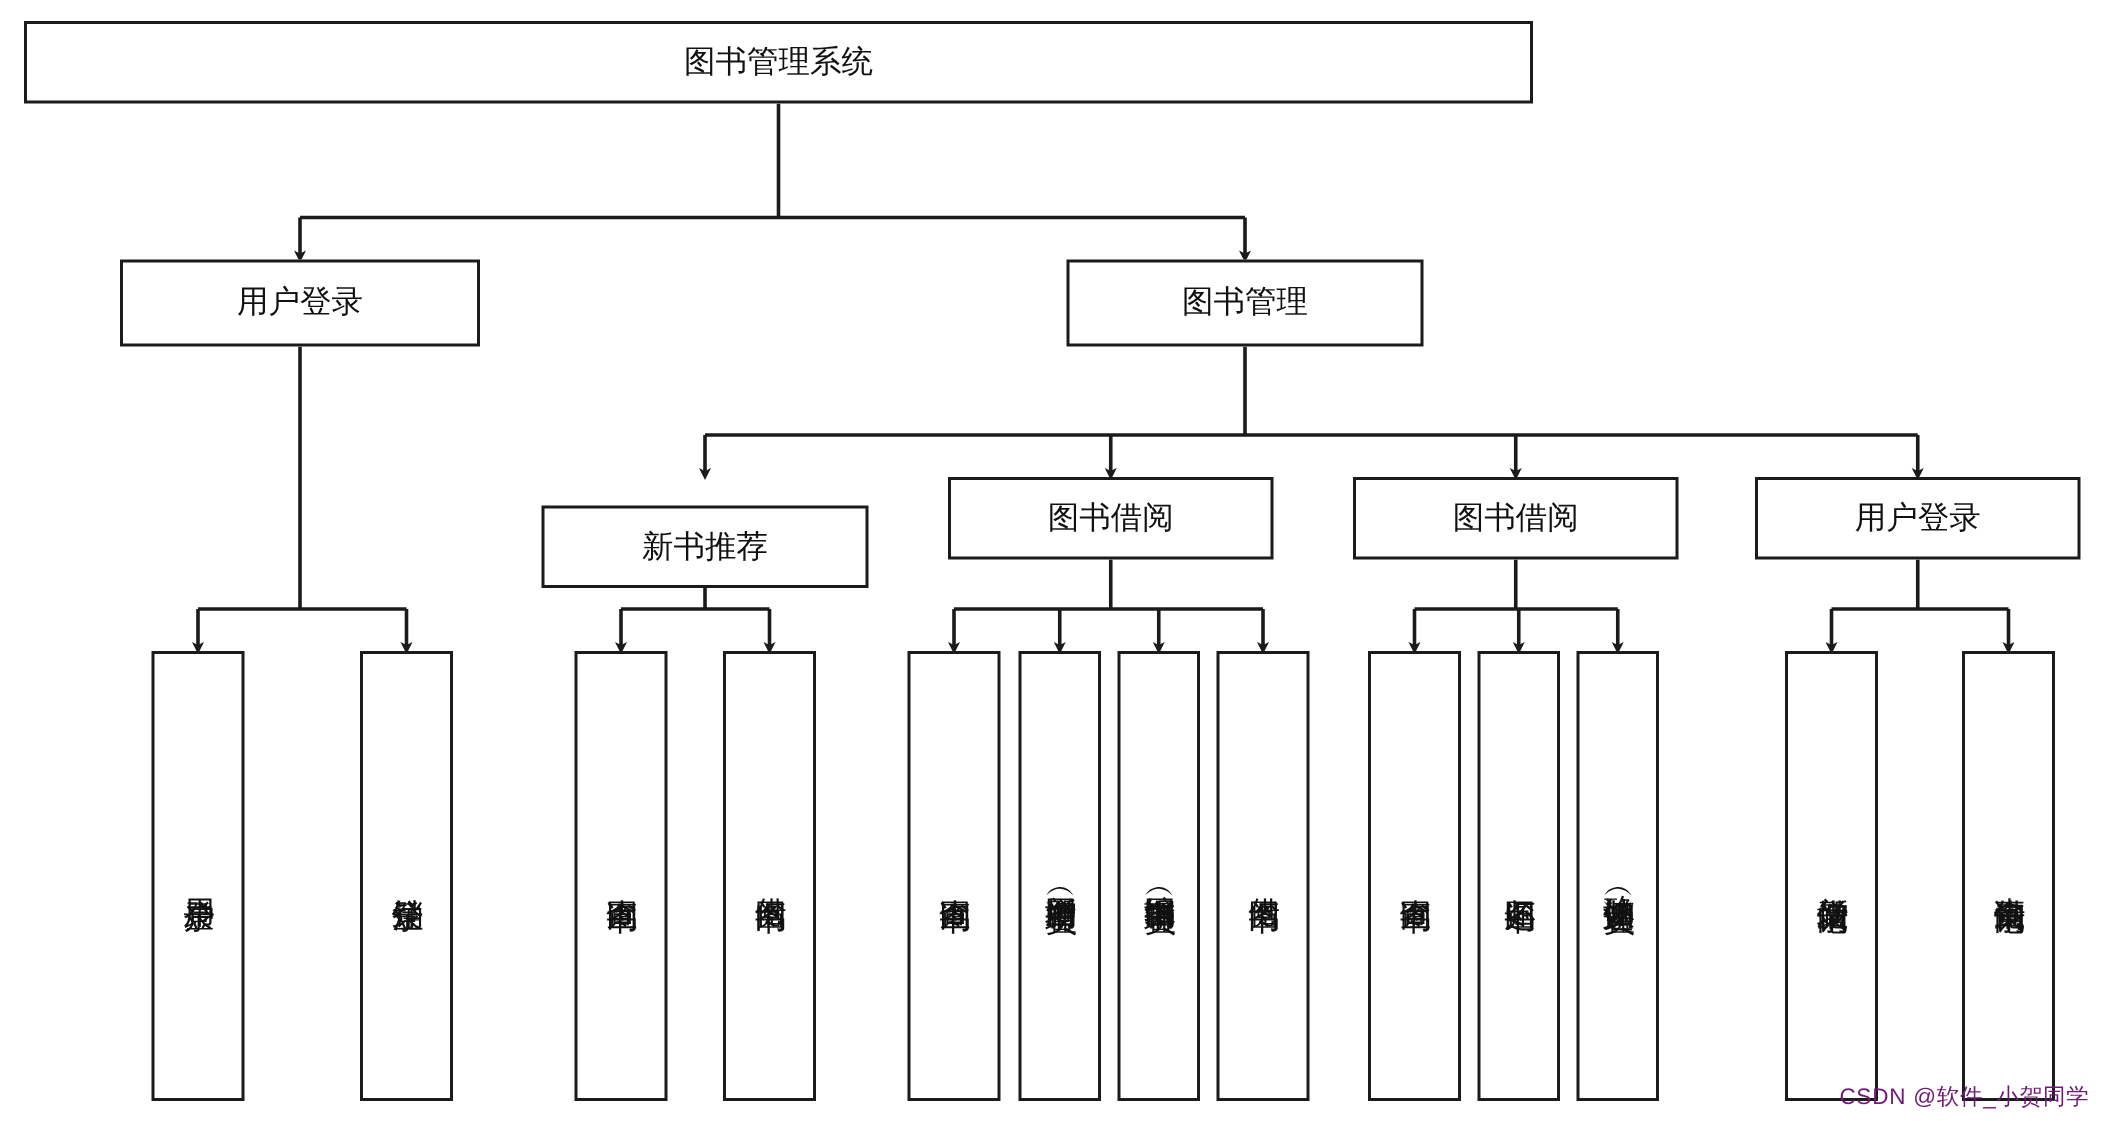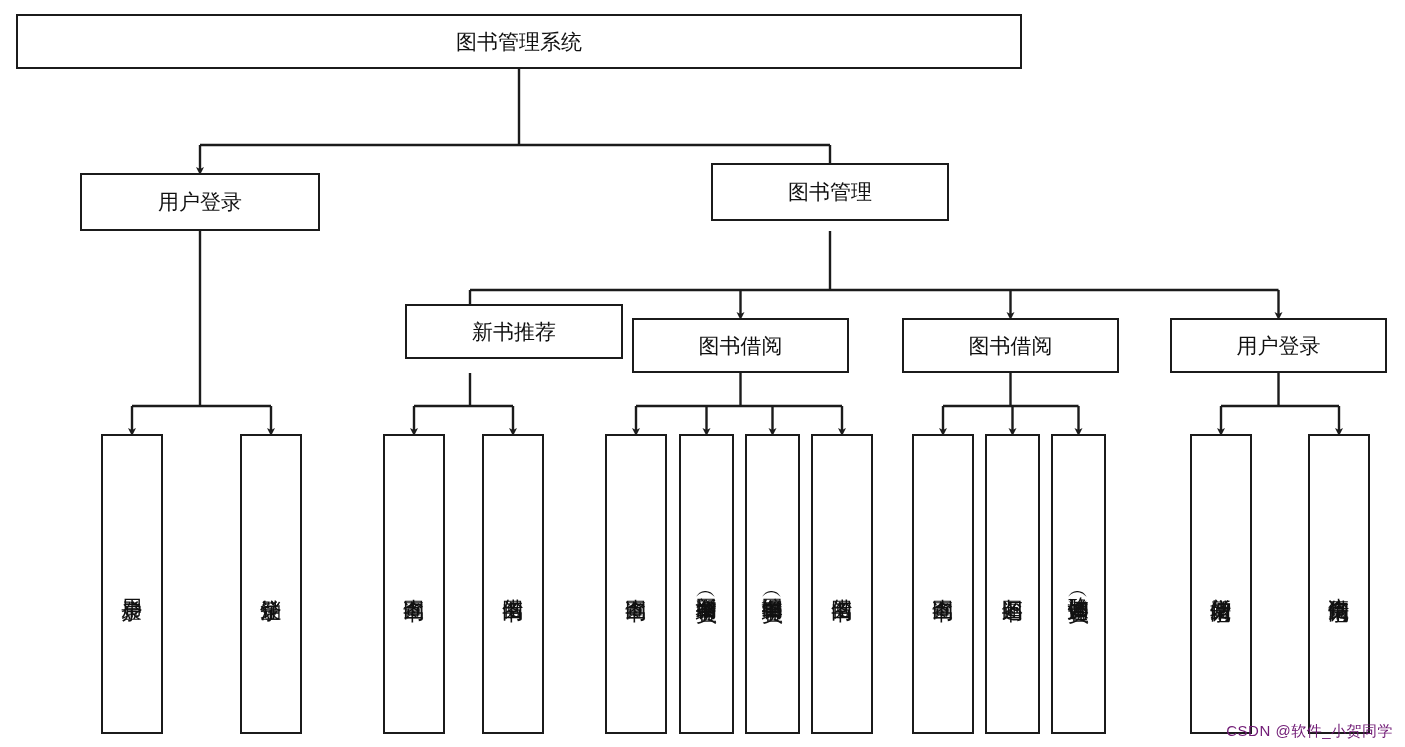--- a/index.html
+++ b/index.html
@@ -111,24 +111,24 @@
       </g>
   </svg>
 
   <div id="node-layer">
       <div class="node" style="left: 16px; top: 14px; width: 1006px; height: 55px;">
         <span class="node-label">图书管理系统</span>
       </div>
       <div class="node" style="left: 80px; top: 173px; width: 240px; height: 58px;">
         <span class="node-label">用户登录</span>
       </div>
-      <div class="node" style="left: 711px; top: 163px; width: 238px; height: 58px;">
+      <div class="node" style="left: 711px; top: 173px; width: 238px; height: 58px;">
         <span class="node-label">图书管理</span>
       </div>
-      <div class="node" style="left: 361px; top: 304px; width: 218px; height: 55px; margin-left: 44px;">
+      <div class="node" style="left: 361px; top: 337px; width: 218px; height: 55px;">
         <span class="node-label">新书推荐</span>
       </div>
       <div class="node" style="left: 632px; top: 318px; width: 217px; height: 55px; justify-content: center;">
         <span class="node-label">图书借阅</span>
       </div>
       <div class="node" style="left: 902px; top: 318px; width: 217px; height: 55px;">
         <span class="node-label">图书借阅</span>
       </div>
       <div class="node" style="left: 1170px; top: 318px; width: 217px; height: 55px;">
         <span class="node-label">用户登录</span>

